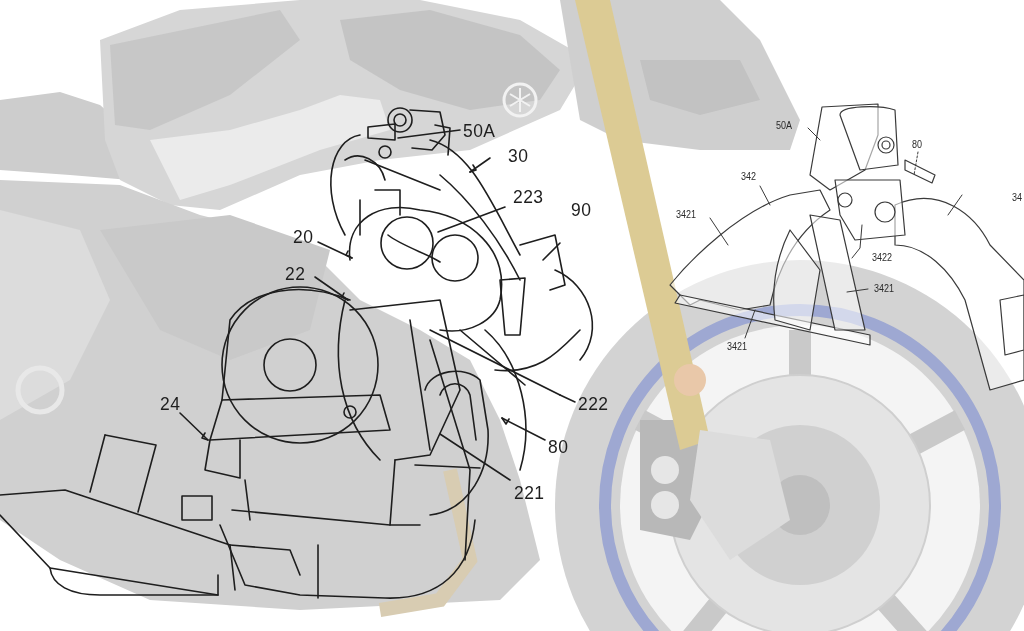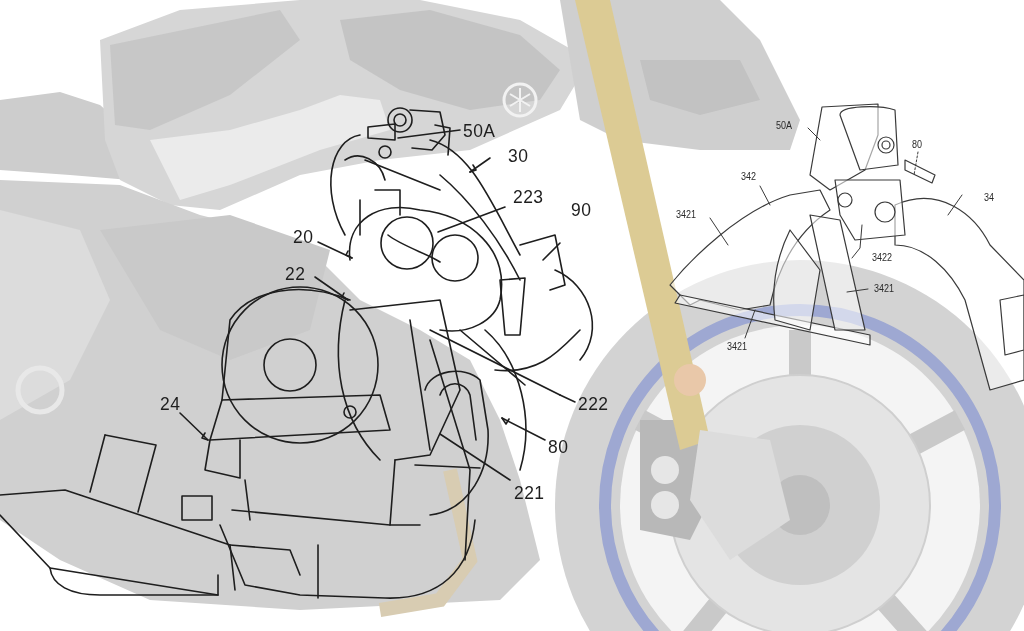--- a/index.html
+++ b/index.html
@@ -188,19 +188,19 @@
   <div class="lbl-big" style="left:293px;top:226px">20</div>
   <div class="lbl-big" style="left:285px;top:263px">22</div>
   <div class="lbl-big" style="left:160px;top:393px">24</div>
   <div class="lbl-big" style="left:578px;top:393px">222</div>
   <div class="lbl-big" style="left:548px;top:436px">80</div>
   <div class="lbl-big" style="left:514px;top:482px">221</div>
 
   <div class="lbl-small" style="left:776px;top:120px">50A</div>
   <div class="lbl-small" style="left:912px;top:139px">80</div>
   <div class="lbl-small" style="left:741px;top:171px">342</div>
-  <div class="lbl-small" style="left:984px;top:192px">34</div>
+  <div class="lbl-small" style="left:1012px;top:192px">34</div>
   <div class="lbl-small" style="left:676px;top:209px">3421</div>
   <div class="lbl-small" style="left:872px;top:252px">3422</div>
   <div class="lbl-small" style="left:874px;top:283px">3421</div>
   <div class="lbl-small" style="left:727px;top:341px">3421</div>
 
 </div>
 
 </body></html>

